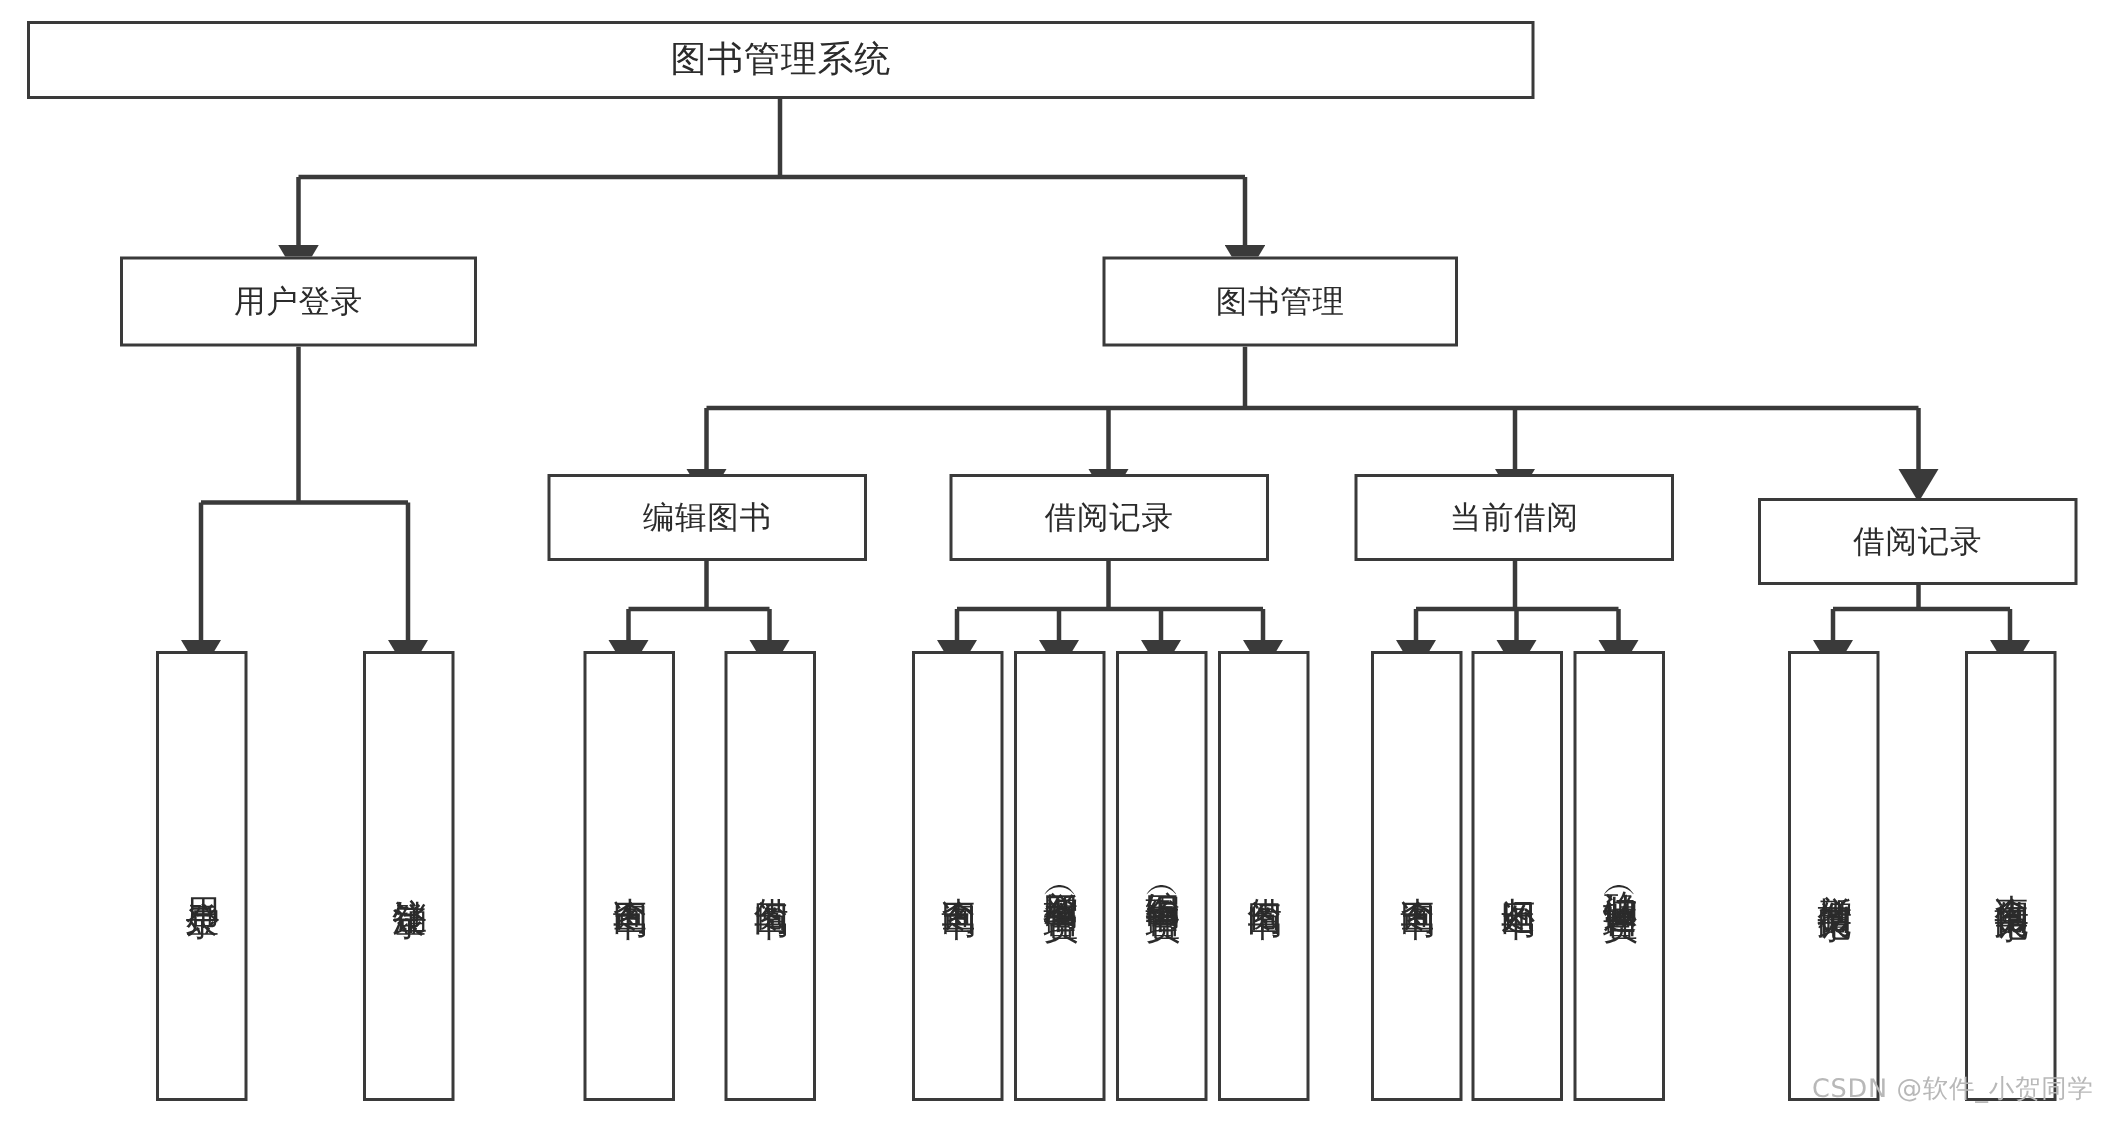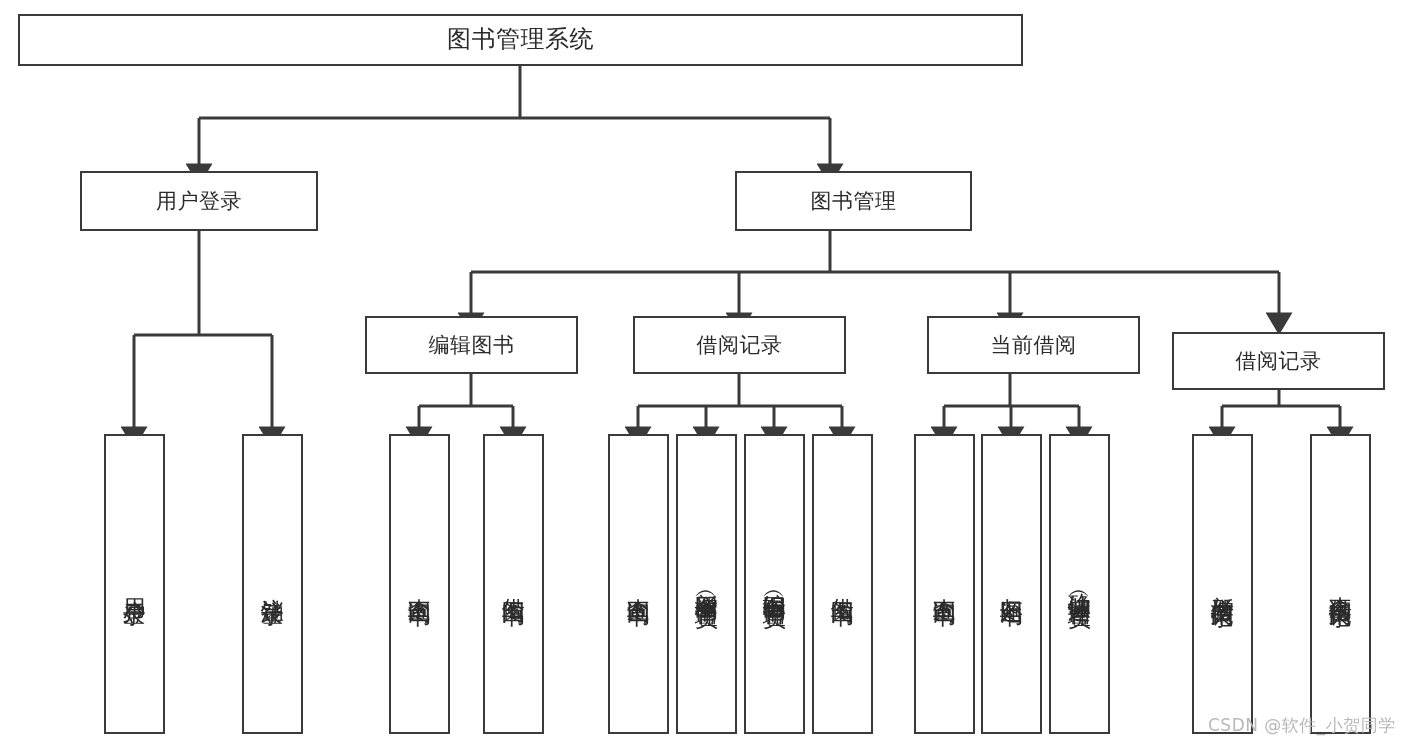--- a/index.html
+++ b/index.html
@@ -135,21 +135,21 @@
   <div class="node horizontal" style="left:712px; top:171px; width:237px; height:60px;margin-left:23px;">
     <span class="node-label">图书管理</span>
   </div>
 
   <div class="node horizontal" style="left:365px; top:316px; width:213px; height:58px;">
     <span class="node-label">编辑图书</span>
   </div>
   <div class="node horizontal" style="left:633px; top:316px; width:213px; height:58px;">
     <span class="node-label">借阅记录</span>
   </div>
-  <div class="node horizontal" style="left:903px; top:316px; width:213px; height:58px;margin-left:24px;">
+  <div class="node horizontal" style="left:903px; top:316px; width:213px; height:58px;">
     <span class="node-label">当前借阅</span>
   </div>
   <div class="node horizontal" style="left:1172px; top:332px; width:213px; height:58px;">
     <span class="node-label">借阅记录</span>
   </div>
 
   <div class="node vertical" style="left:104px; top:434px; width:61px; height:300px;">
     <span class="node-label">用户登录</span>
   </div>
   <div class="node vertical" style="left:242px; top:434px; width:61px; height:300px;">

